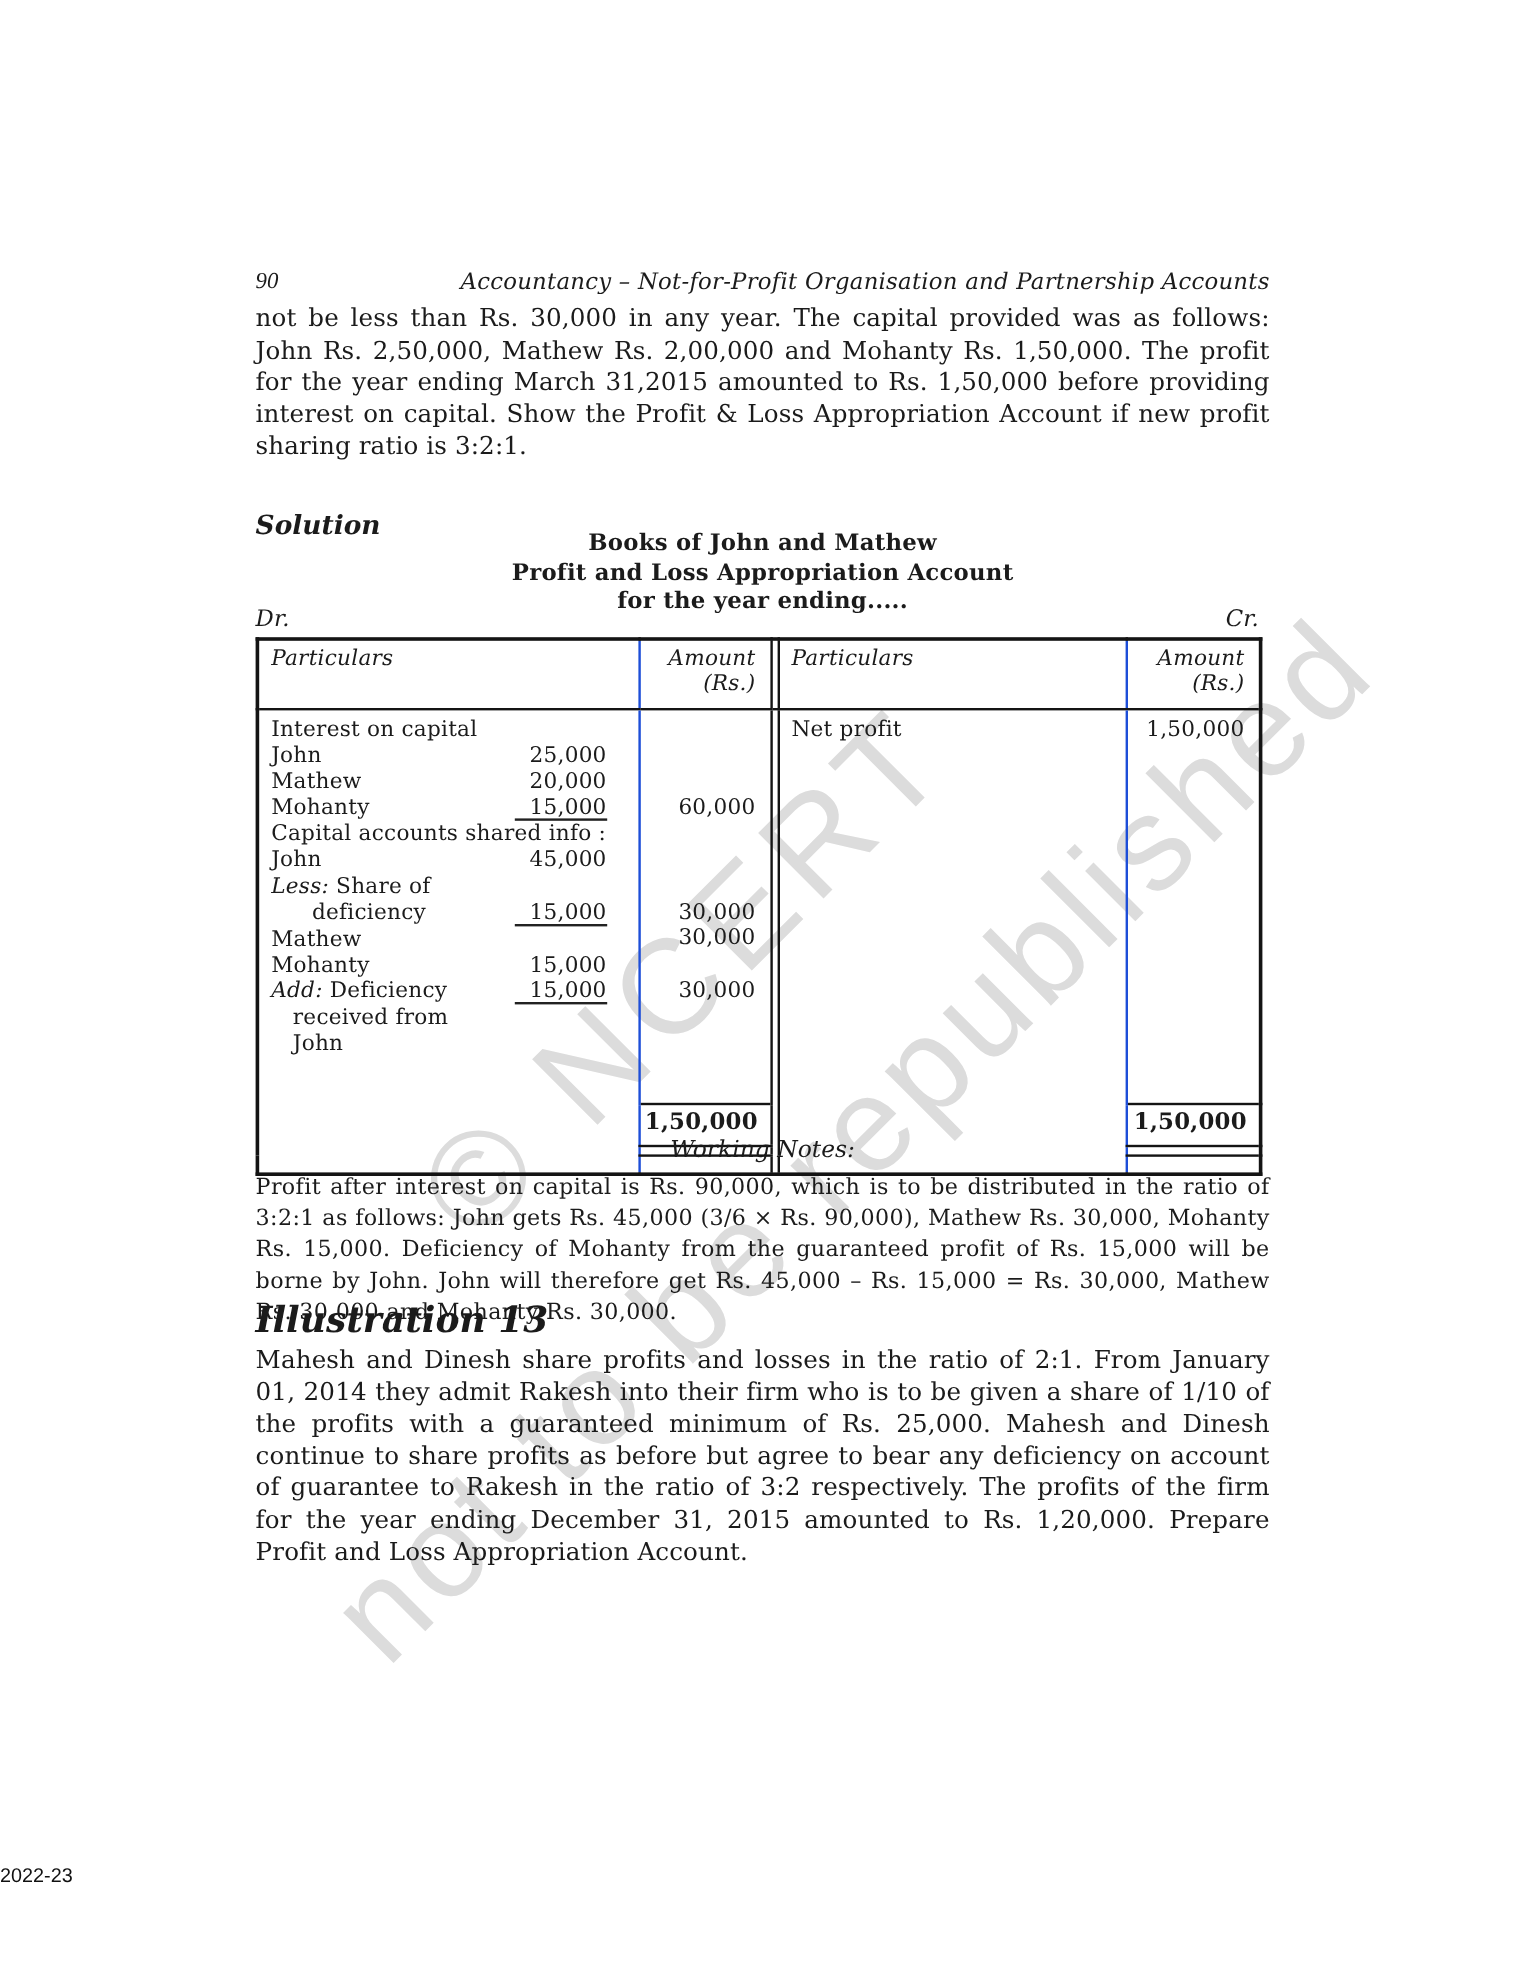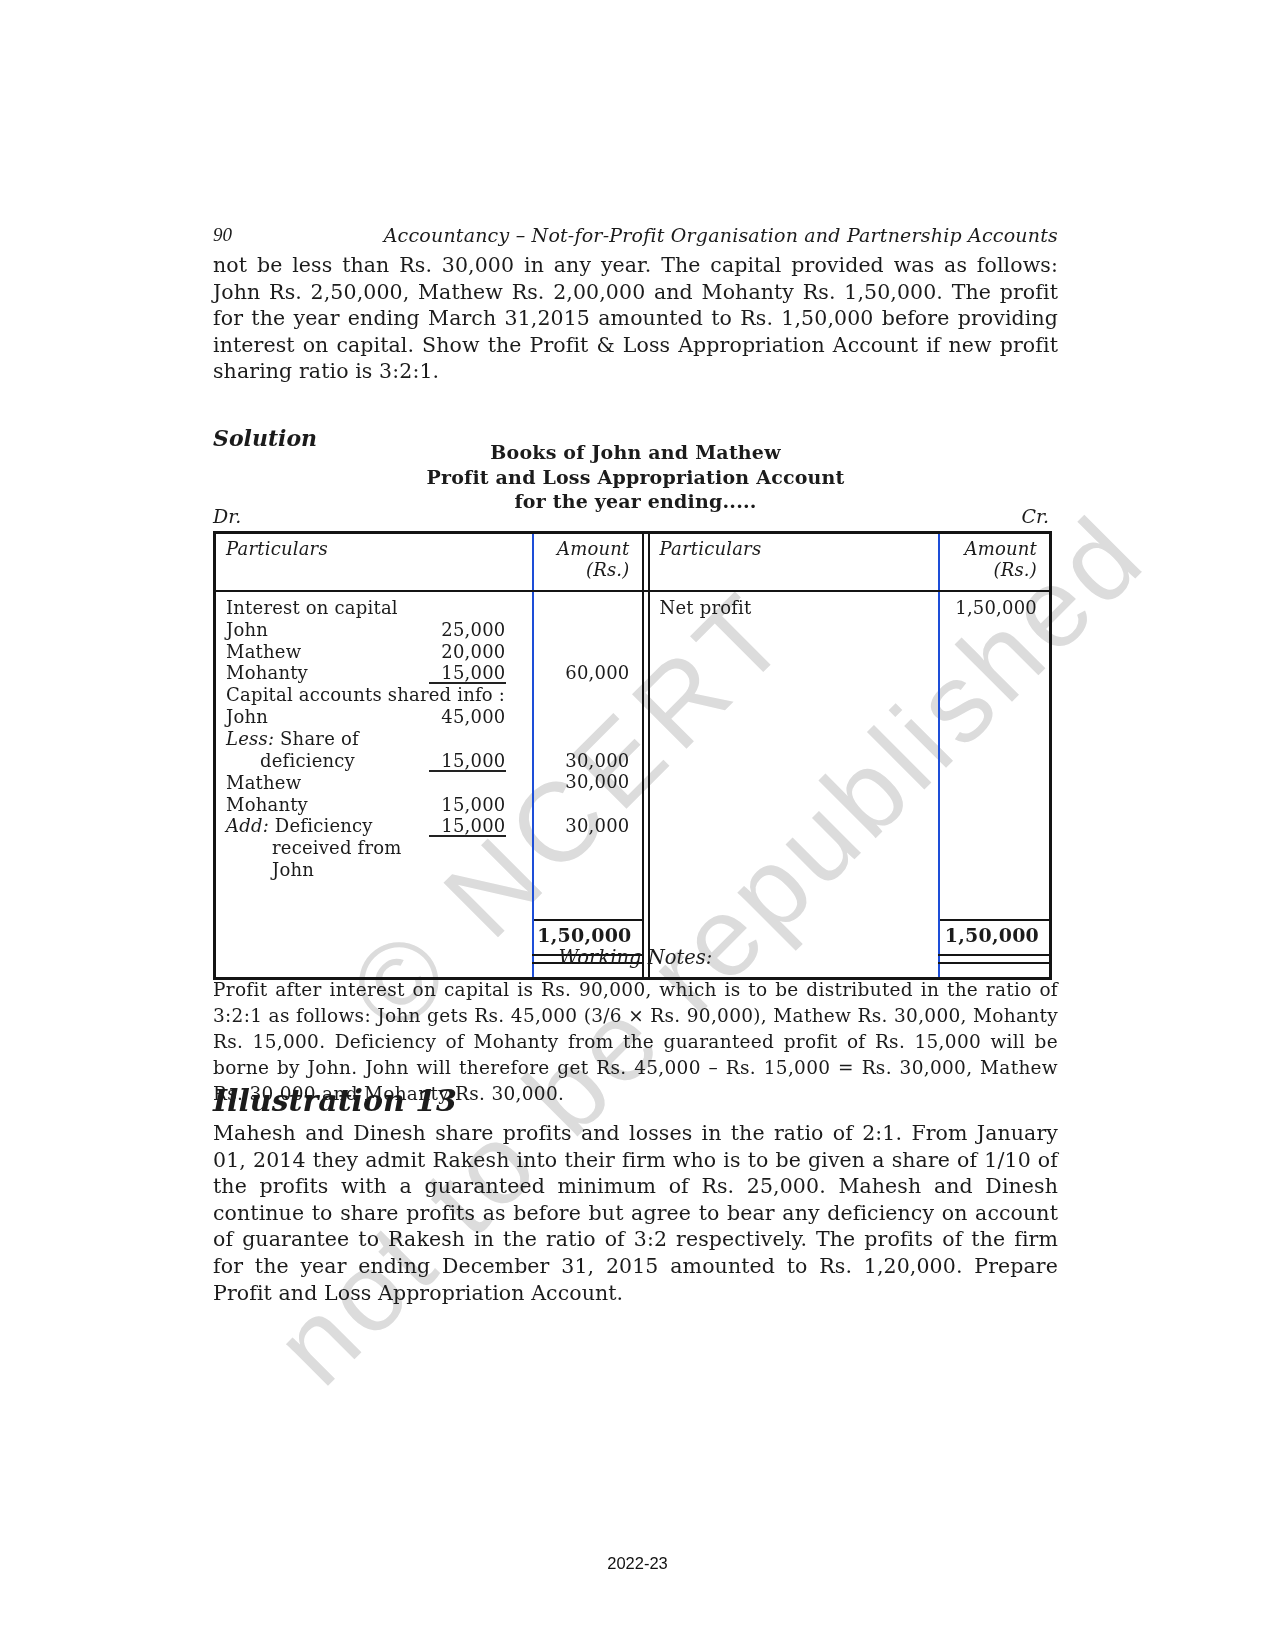--- a/index.html
+++ b/index.html
@@ -64,31 +64,31 @@
   .total-cell { border-top:2px solid #141414; border-bottom:2px solid #141414;
                 font-weight:bold; text-align:right; padding:3px 10px 0 0 !important; font-size:19px; }
   .rule-row td { height:6px; }
   .rule-cell { border-bottom:2px solid #141414; }
   .end-row td { height:13px; }
 
   .tl { display:flex; line-height:21.8px; padding:0 26px 0 10px; }
   .tl-label { white-space:pre; }
   .tl-num { margin-left:auto; min-width:88px; text-align:right; }
   .ind1 { padding-left:44px; }
-  .ind2 { padding-left:56px; }
+  .ind2 { padding-left:28px; }
   .it { font-style:italic;text-align:center; }
   .u { display:inline-block; border-bottom:2px solid #222; padding-left:12px; line-height:19px; }
   .amt-line { display:block; line-height:21.8px; text-align:right; padding-right:12px; }
 
   
   .working-notes-heading { top:946px; font-style:italic; font-size:19.5px;text-align:center; }
   .para-working-notes { top:977px; font-size:18.5px; line-height:26px; text-align:justify; letter-spacing:0.3px; }
 
   
-  .footer { position:absolute; top:1554px; left:0; width:1275px; text-align:center;
+  .footer { position:absolute; top:1554px; left:0; width:1275px; 
             font-family:"Liberation Sans", sans-serif; font-size:16.5px; color:#111; z-index:2; }
 </style>
 </head>
 <body>
 
 <div class="page">
 
   <div class="watermark">
     <div class="wm1">© NCERT</div>
     <div class="wm2">not to be republished</div>

